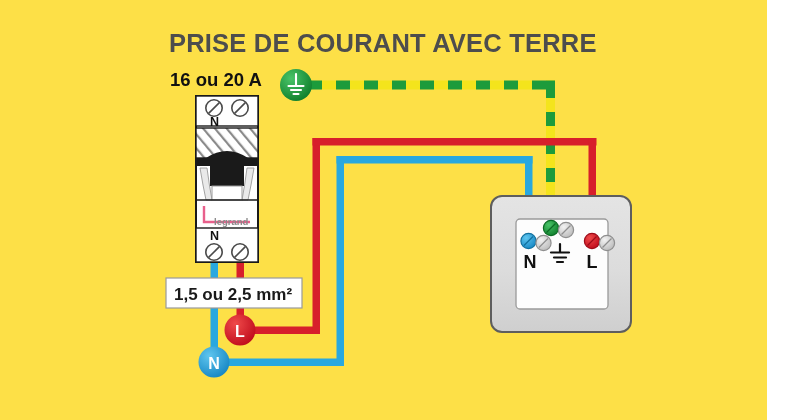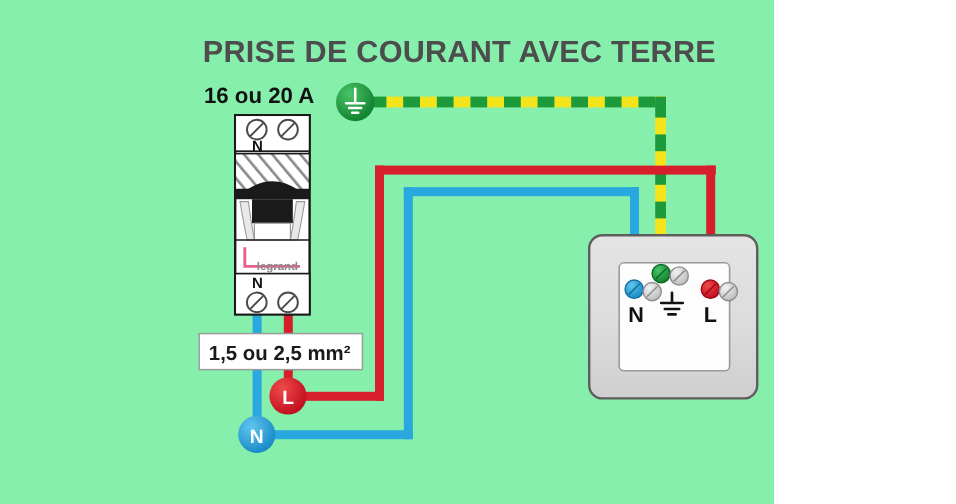--- a/index.html
+++ b/index.html
@@ -5,23 +5,23 @@
   html, body {
     margin: 0;
     padding: 0;
     background: #ffffff;
   }
   body {
     font-family: "Liberation Sans", sans-serif;
   }
   #diagram-root {
     position: relative;
-    width: 645px;
+    width: 767px;
     height: 420px;
-    background: #86efac;
+    background: #fde047;
     overflow: hidden;
   }
   #diagram-svg {
     position: absolute;
     left: 0;
     top: 0;
     width: 797px;
     height: 420px;
   }
   .ttl {

